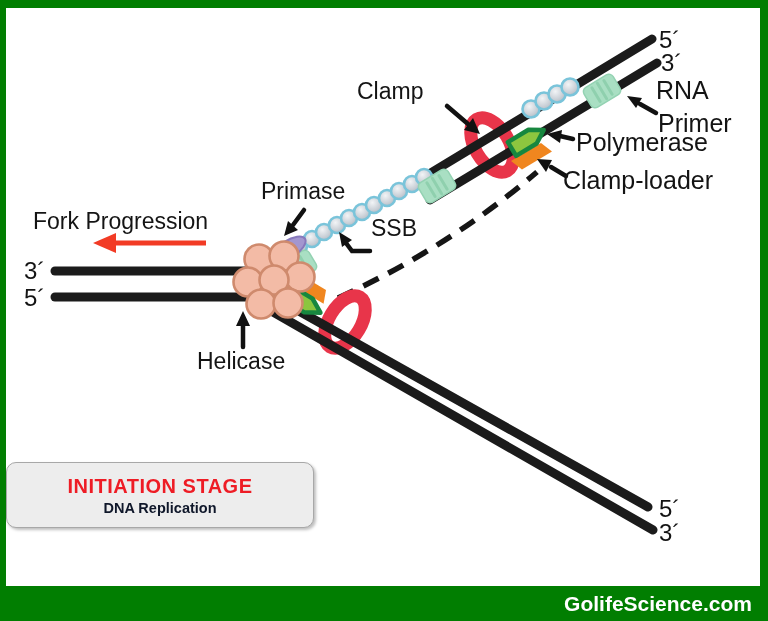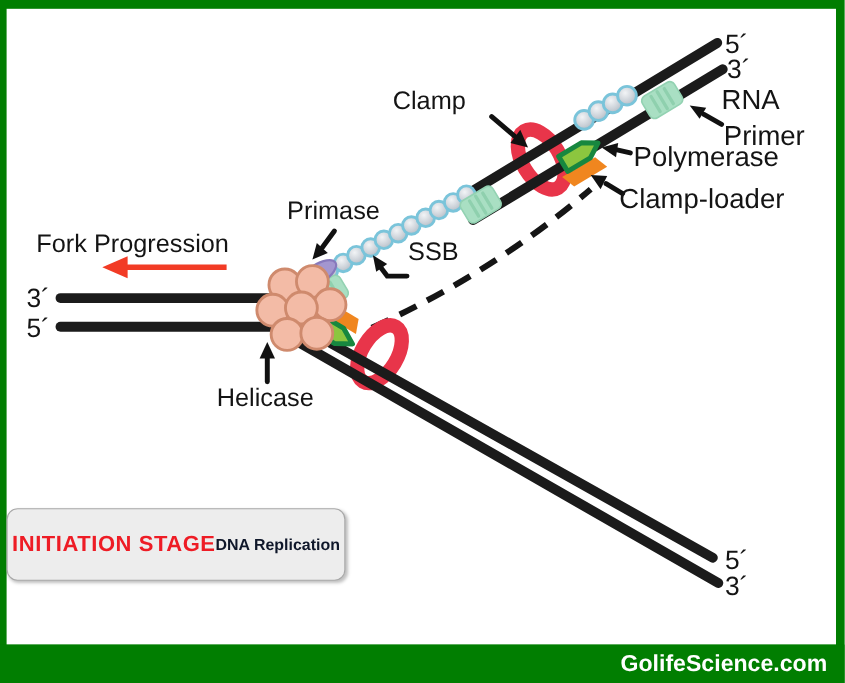--- a/index.html
+++ b/index.html
@@ -19,21 +19,21 @@
   .primase{fill:#A396CF;stroke:#8779BC;stroke-width:2;}
   .lbl{font-family:"Liberation Sans",sans-serif;font-size:23px;fill:#141414;}
   .lbl25{font-size:25px;}
   .prime{font-size:24px;}
   .alin{stroke:#111;stroke-width:4.5;stroke-linecap:round;fill:none;}
   .ahead{fill:#111;}
   .redline{stroke:#F23B25;stroke-width:5;}
   .redhead{fill:#F23B25;}
   .info-box{position:absolute;left:6px;top:462px;width:306px;height:64px;background:#EDEDED;
             border:1.5px solid #A8A8A8;border-radius:10px;box-shadow:2px 2px 3px rgba(0,0,0,0.25);
-            display:flex;align-items:center;justify-content:center;}
+            display:flex;flex-direction:column;align-items:center;justify-content:center;}
   .info-title{font-weight:bold;font-size:20px;letter-spacing:0.5px;}
   .info-sub{font-weight:bold;font-size:14.5px;margin-top:2px;}
   .footer{position:absolute;left:0;bottom:0;width:768px;height:35px;background:#017E01;
           display:flex;align-items:center;justify-content:flex-end;}
   .footer span{color:#ffffff;font-weight:bold;font-size:21px;padding-right:16px;}
 </style>
 </head>
 <body>
 
 <div class="stage">

